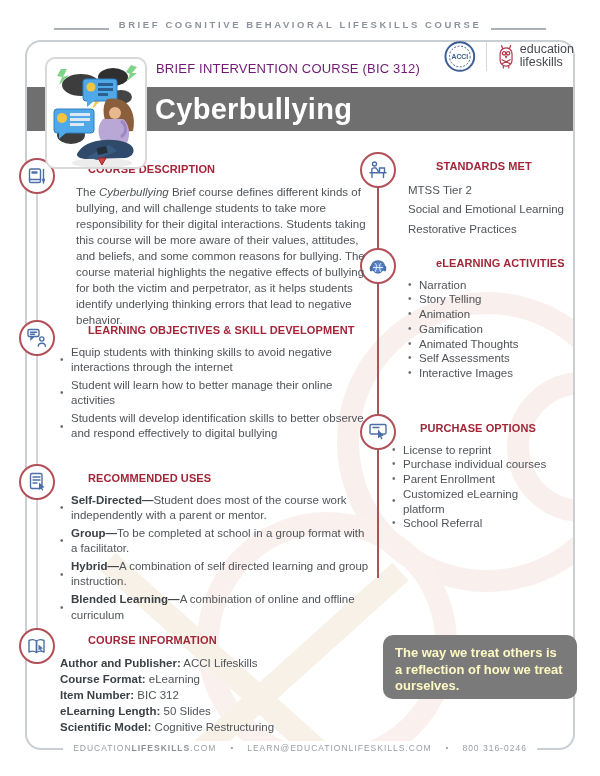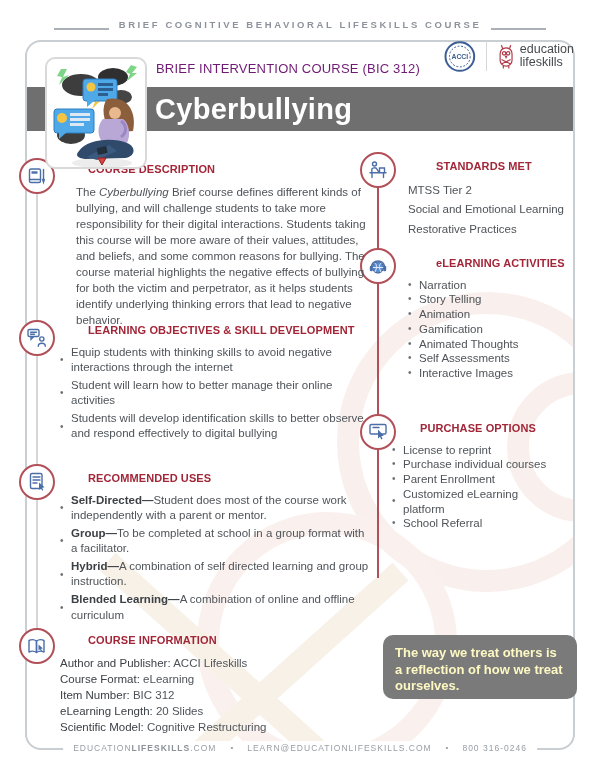--- a/index.html
+++ b/index.html
@@ -42,21 +42,21 @@
 
   
   .section { position:absolute; z-index:2; }
   .sec-title { color:#a32638; font-size:11px; font-weight:bold; line-height:17.5px; letter-spacing:0.1px; margin-bottom:5px;margin-left:28px; }
   .body-text { color:#4f5459; font-size:11.5px; line-height:16px;margin-left:16px; }
   .em { font-style:italic; }
   .bullets .row { display:flex; color:#4f5459; font-size:11.5px; line-height:15.6px; margin-bottom:2px;align-items:center; }
   .bullets .row::before { content:"•"; width:11px; flex:0 0 11px; color:#6b7076; font-size:10px; line-height:15.6px; }
   .lead { font-weight:bold; color:#3c4146; }
   .fields .frow { font-size:11.5px; line-height:16.2px; color:#4f5459; }
-  .fields .flabel { font-weight:normal; color:#3c4146; }
+  .fields .flabel { font-weight:bold; color:#3c4146; }
   .plain-list .prow { font-size:11.5px; line-height:19.5px; color:#4f5459; }
   .tight .row { line-height:14.8px; margin-bottom:0; }
   .tight .row::before { line-height:14.8px; }
 
   
   .quote-box { position:absolute; left:383px; top:635px; width:194px; height:64px; background:#7a7a7a; border-radius:10px; z-index:4; padding:10px 12px; }
   .quote-box .q { color:#fef9c3; font-size:13px; font-weight:bold; line-height:16.5px; }
 
   
   .footer-strip { position:absolute; top:741px; left:50%; transform:translateX(-50%); background:#fff; z-index:4; padding:2px 10px; display:flex; gap:14px; white-space:nowrap; }
@@ -256,21 +256,21 @@
       </div>
   </div>
 
   <div class="section" style="left:60px; top:632px; width:310px;">
     <div class="sec-title">COURSE INFORMATION</div>
     <div class="fields">
 
     <div class="frow"><span class="flabel">Author and Publisher:</span> <span>ACCI Lifeskills</span></div>
         <div class="frow"><span class="flabel">Course Format:</span> <span>eLearning</span></div>
         <div class="frow"><span class="flabel">Item Number:</span> <span>BIC 312</span></div>
-        <div class="frow"><span class="flabel">eLearning Length:</span> <span>20 Slides</span></div>
+        <div class="frow"><span class="flabel">eLearning Length:</span> <span>50 Slides</span></div>
         <div class="frow"><span class="flabel">Scientific Model:</span> <span>Cognitive Restructuring</span></div>
       </div>
   </div>
 
   <div class="section" style="left:408px; top:158px; width:165px;">
     <div class="sec-title">STANDARDS MET</div>
     <div class="plain-list">
 
     <div class="prow"><span>MTSS Tier 2</span></div>
         <div class="prow"><span>Social and Emotional Learning</span></div>

